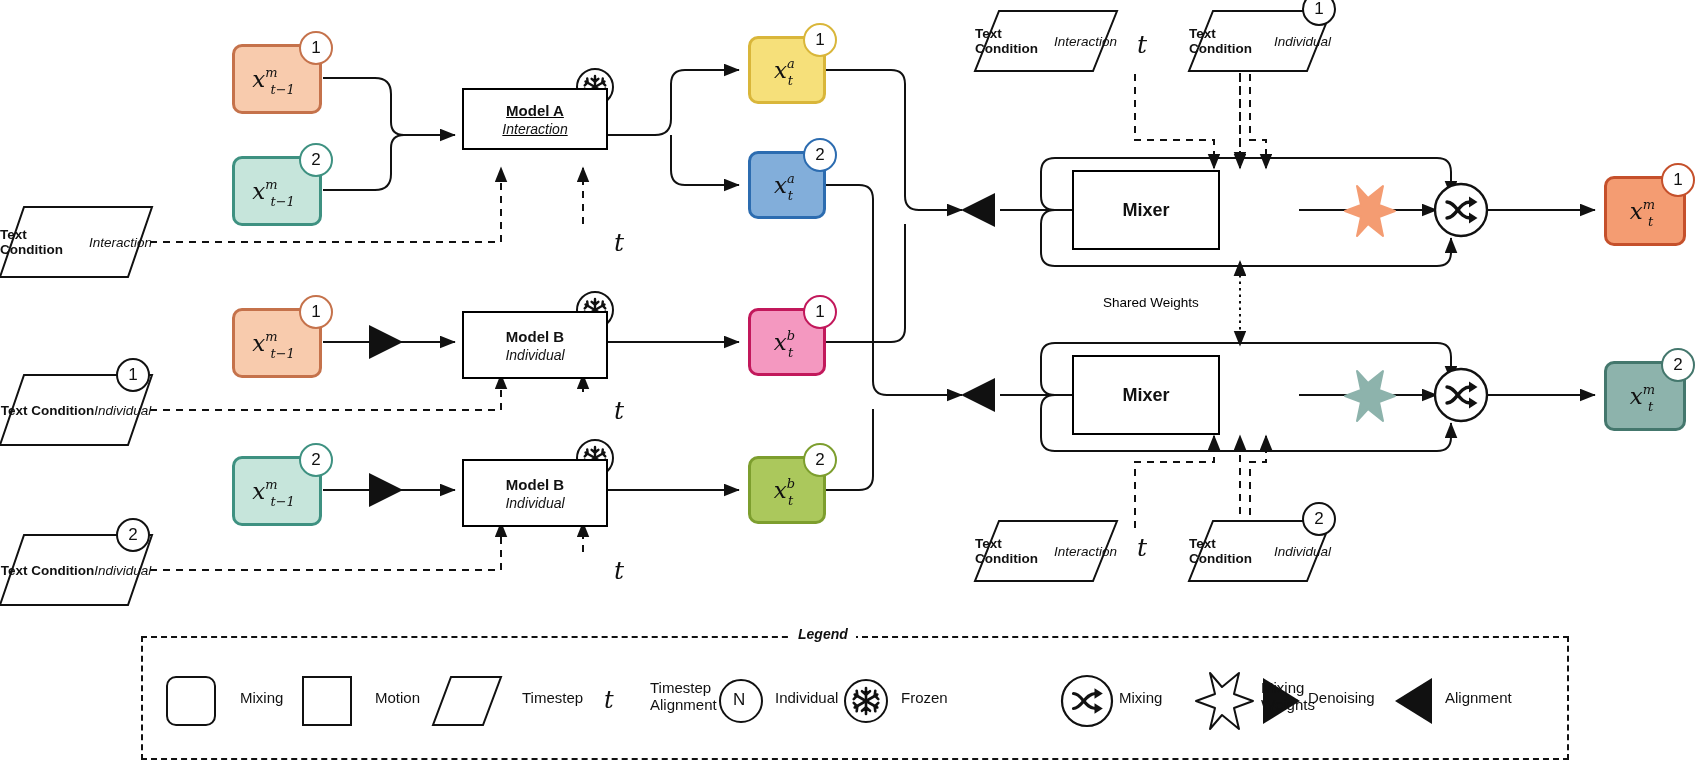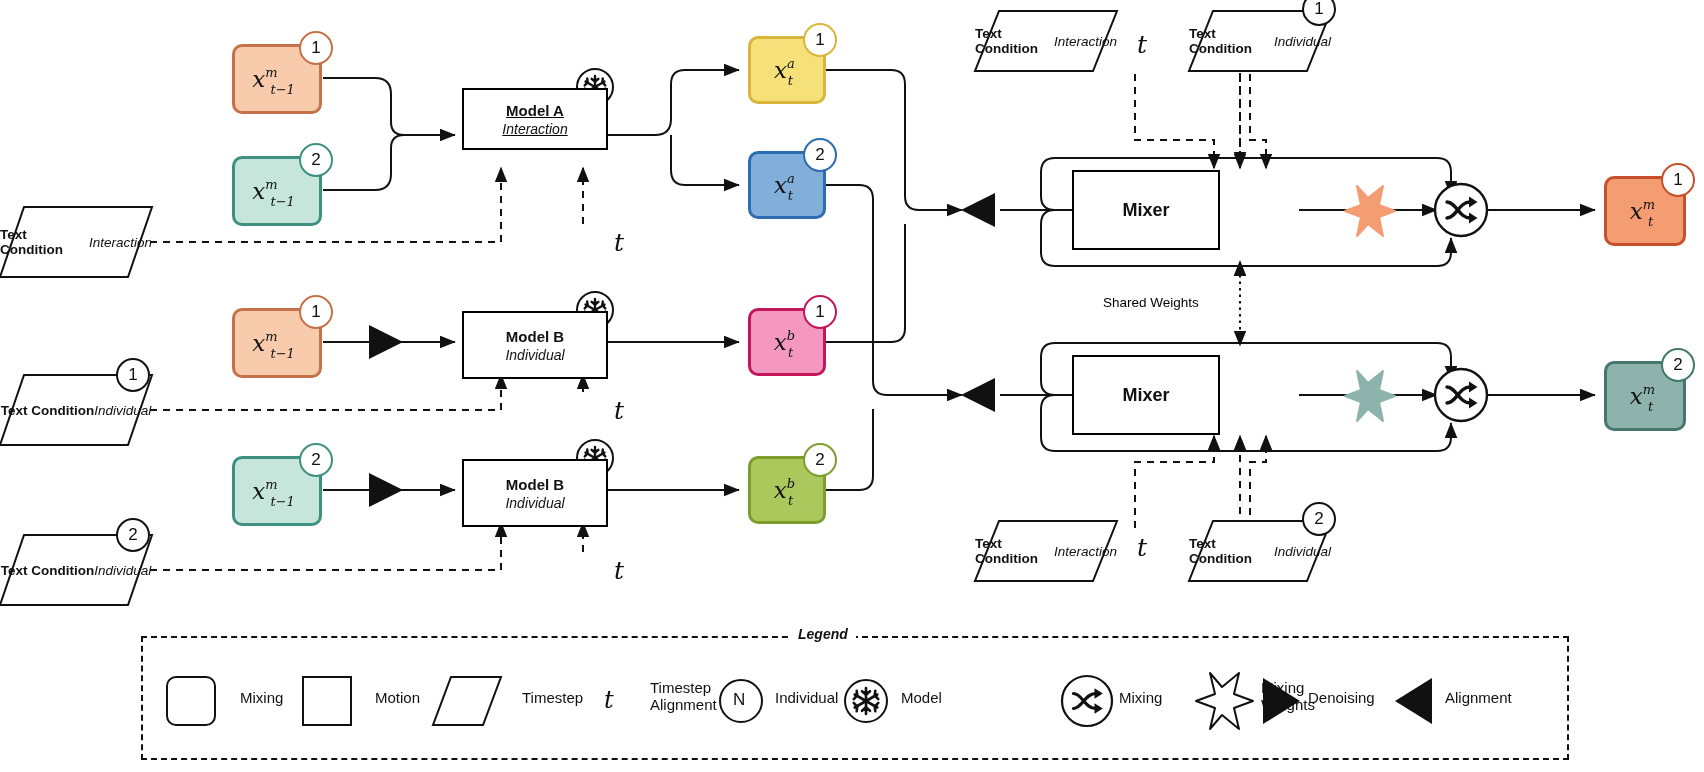--- a/index.html
+++ b/index.html
@@ -474,21 +474,21 @@
   <div class="lg-item" style="left:641px; top:680px;">
     <span class="lg-text">
       <span>Timestep</span>
       <span class="l2">Alignment</span>
     </span>
   </div>
   <div class="lg-item" style="left:766px; top:690px;">
     <span class="lg-text"><span>Individual</span></span>
   </div>
   <div class="lg-item" style="left:892px; top:690px;">
-    <span class="lg-text"><span>Model</span></span>
+    <span class="lg-text"><span>Frozen</span></span>
   </div>
   <div class="lg-item" style="left:1110px; top:690px;">
     <span class="lg-text"><span>Mixing</span></span>
   </div>
   <div class="lg-item" style="left:1252px; top:680px;">
     <span class="lg-text">
       <span>Mixing</span>
       <span class="l2">Weights</span>
     </span>
   </div>

